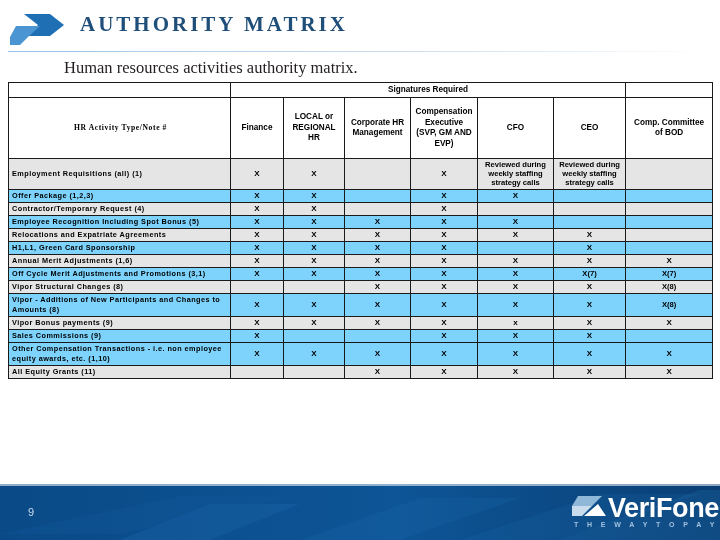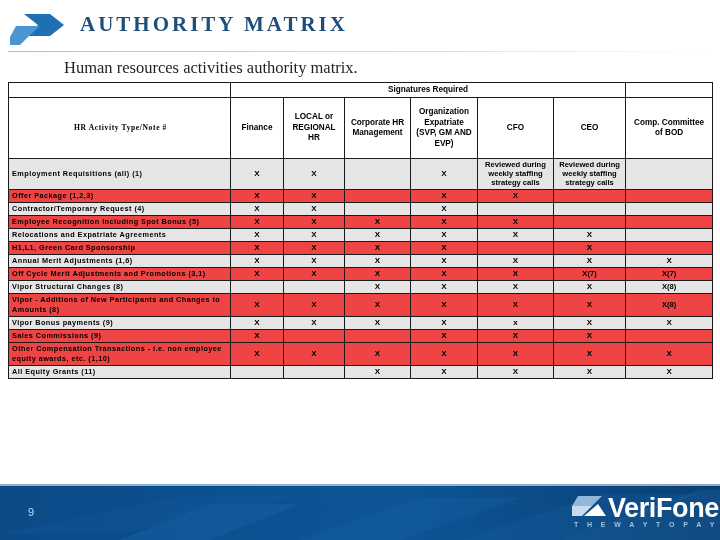--- a/index.html
+++ b/index.html
@@ -117,21 +117,21 @@
     font-size: 8px;
     font-weight: bold;
     line-height: 9.5px;
   }
   td.mark.note {
     font-weight: bold;
     font-size: 7.6px;
     line-height: 9.2px;
   }
   tr.shaded td { background: #e5e5e5; }
-  tr.plain td { background: #ef4444; }
+  tr.plain td { background: #7dd3fc; }
 
   
   .footer {
     position: absolute;
     left: 0; top: 484px;
     width: 720px; height: 56px;
     background: #0b4d8c;
     overflow: hidden;
   }
   .footer-bg {
@@ -218,21 +218,21 @@
       <tr>
         <td class="grp-blank"></td>
         <td class="grp-title" colspan="6">Signatures Required</td>
         <td class="grp-end"></td>
       </tr>
       <tr>
         <td class="colhead rowlabel-head">HR Activity Type/Note #</td>
         <td class="colhead">Finance</td>
         <td class="colhead">LOCAL or REGIONAL HR</td>
         <td class="colhead">Corporate HR Management</td>
-        <td class="colhead">Organization Expatriate (SVP, GM AND EVP)</td>
+        <td class="colhead">Compensation Executive (SVP, GM AND EVP)</td>
         <td class="colhead">CFO</td>
         <td class="colhead">CEO</td>
         <td class="colhead">Comp. Committee of BOD</td>
       </tr>
     </thead>
     <tbody id="matrix-body">
         <tr class="shaded">
           <td class="rowlabel">Employment Requisitions (all) (1)</td>
           <td class="mark">X</td>
           <td class="mark">X</td>

